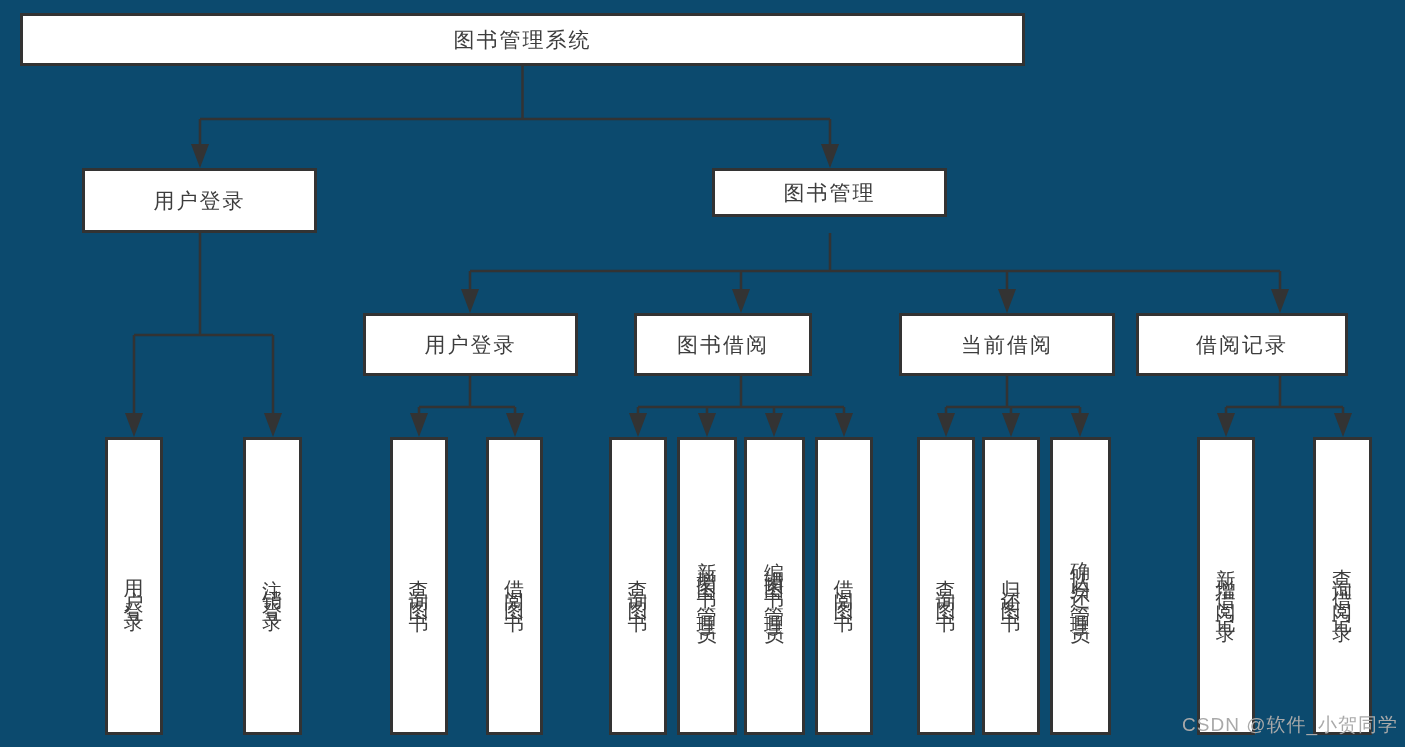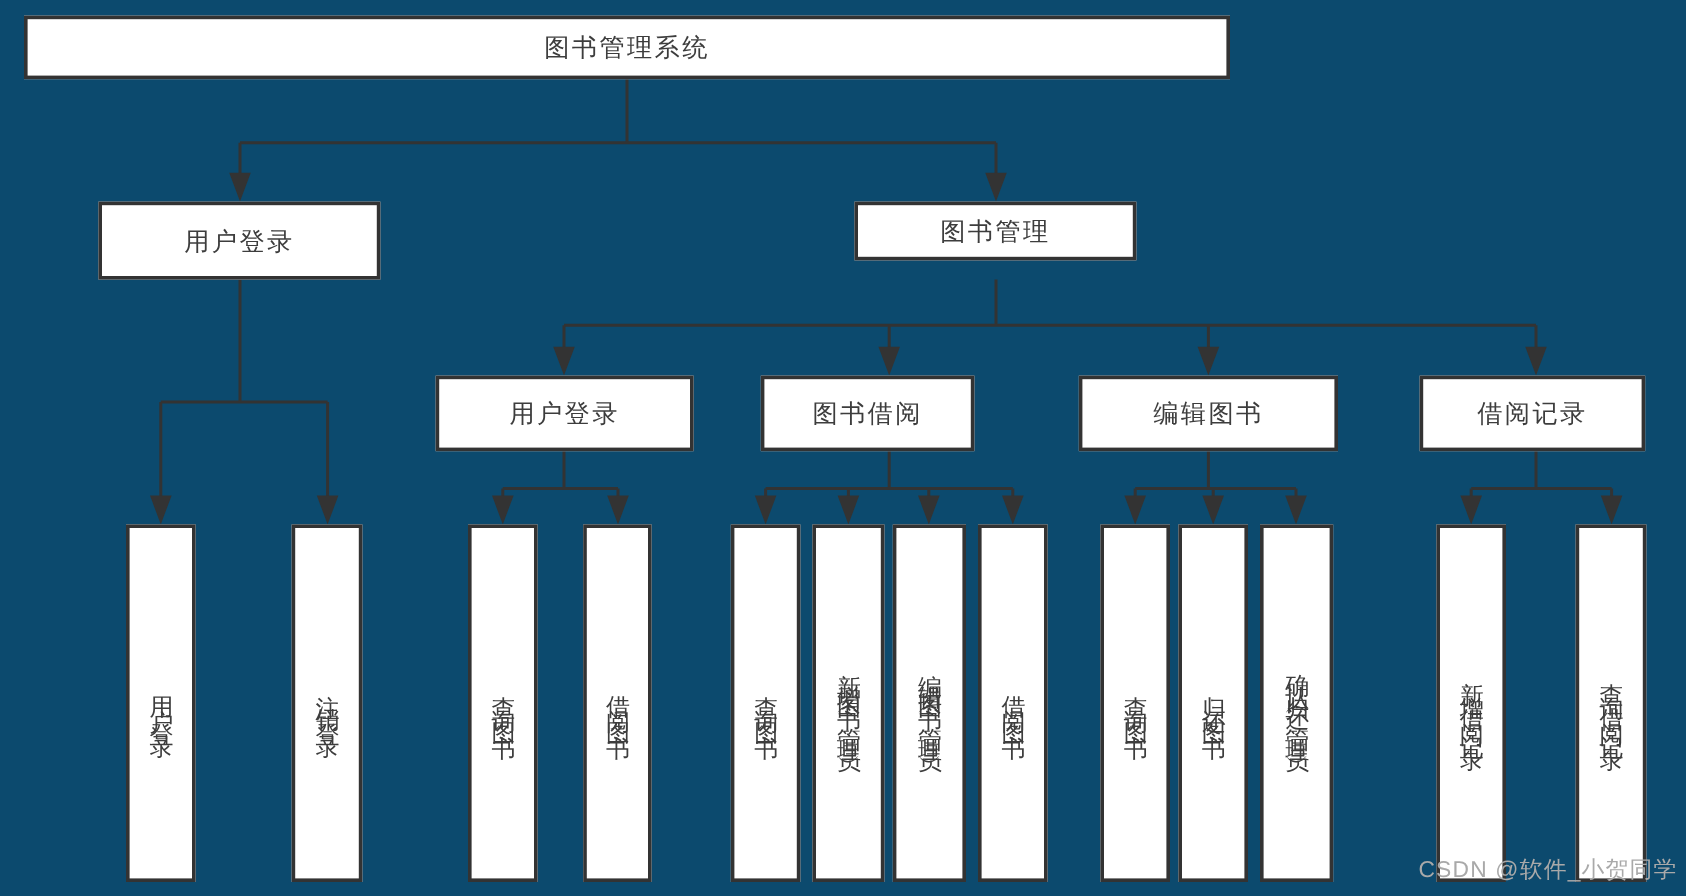--- a/index.html
+++ b/index.html
@@ -96,22 +96,22 @@
     </g>
   </svg>
 
   <div class="node hnode" style="left:20px; top:13px; width:1005px; height:53px;">图书管理系统</div>
 
   <div class="node hnode" style="left:82px; top:168px; width:235px; height:65px;">用户登录</div>
   <div class="node hnode" style="left:712px; top:168px; width:235px; height:49px;">图书管理</div>
 
   <div class="node hnode" style="left:363px; top:313px; width:215px; height:63px;">用户登录</div>
   <div class="node hnode" style="left:634px; top:313px; width:178px; height:63px;">图书借阅</div>
-  <div class="node hnode" style="left:899px; top:313px; width:216px; height:63px;">编辑图书</div>
-  <div class="node hnode" style="left:1183px; top:313px; width:188px; height:63px;">借阅记录</div>
+  <div class="node hnode" style="left:899px; top:313px; width:216px; height:63px;">当前借阅</div>
+  <div class="node hnode" style="left:1136px; top:313px; width:212px; height:63px;">借阅记录</div>
 
   <div class="node vnode" style="left:105px; top:437px; width:58px; height:298px;">
     <span>用户登录</span>
   </div>
   <div class="node vnode" style="left:243px; top:437px; width:59px; height:298px;">
     <span>注销登录</span>
   </div>
 
   <div class="node vnode" style="left:390px; top:437px; width:58px; height:298px;">
     <span>查询图书</span>

